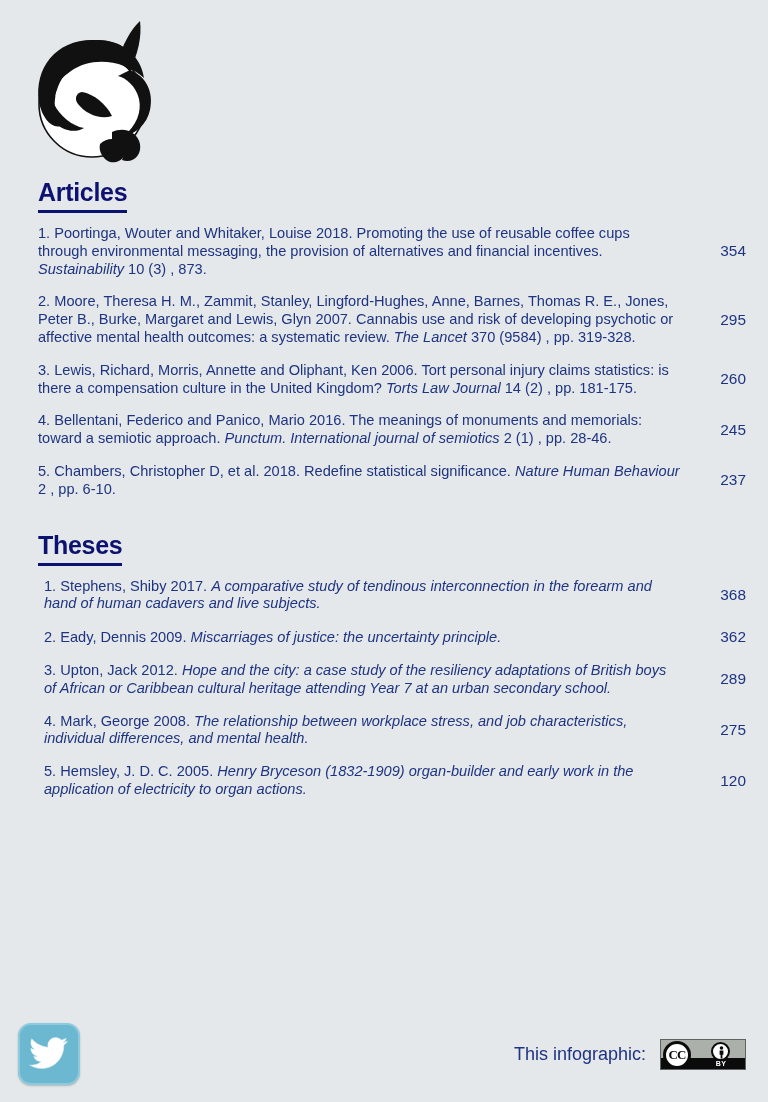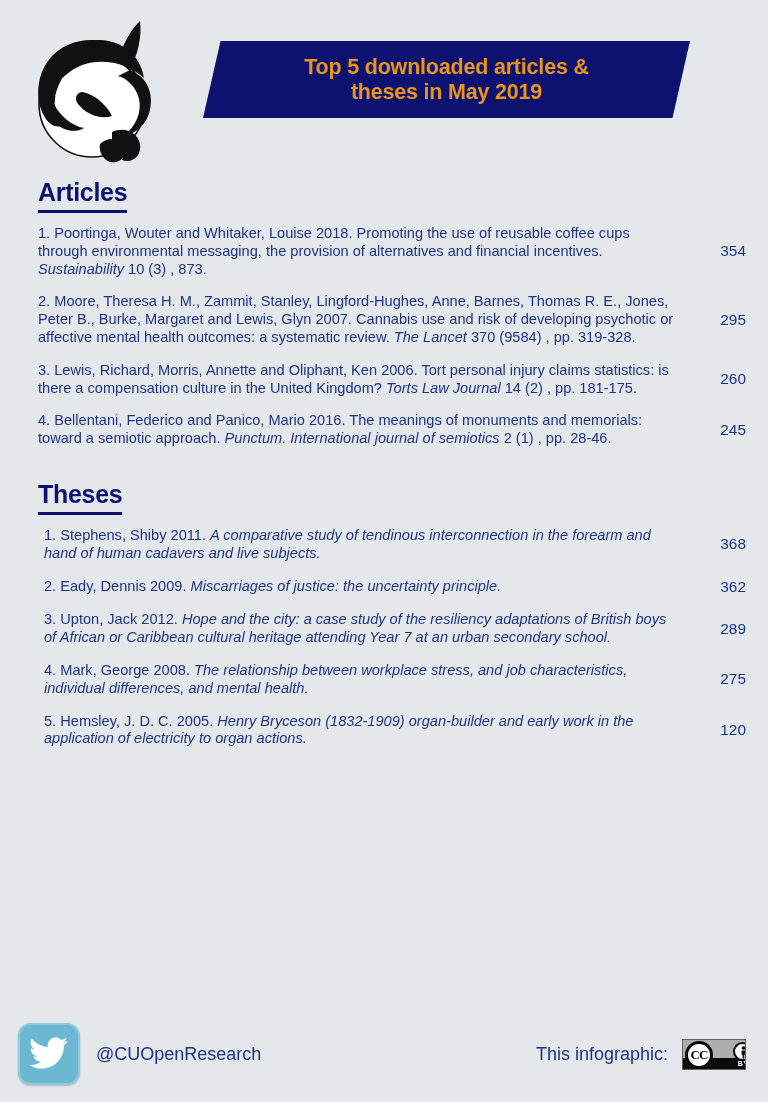--- a/index.html
+++ b/index.html
@@ -134,21 +134,21 @@
     display: flex;
     align-items: center;
     margin-left: 12px;
   }
   .license-label {
     color: #1f3480;
     font-size: 18px;
     margin-right: 14px;
   }
   .cc-badge {
-    width: 64px;
+    width: 86px;
     height: 31px;
     background: #abb0ab;
     border: 1px solid #5f6460;
     position: relative;
     overflow: hidden;
     flex: 0 0 auto;
   }
   .cc-badge .cc-circle {
     position: absolute;
     left: 2px;
@@ -225,24 +225,20 @@
 
       <path d="M56 76 C 68 78 80 88 86 100 C 74 104 60 98 52 88 C 48 83 50 77 56 76 Z" fill="#111111"></path>
 
       <path d="M28 88 C 34 100 46 110 58 112 C 48 118 34 114 27 104 C 24 99 24 92 28 88 Z" fill="#111111"></path>
 
       <path d="M86 116 C 98 110 112 116 114 128 C 116 140 106 148 96 144 C 100 136 96 126 86 124 Z" fill="#111111"></path>
       <path d="M74 128 C 82 120 94 122 98 130 C 102 140 94 148 84 146 C 78 144 72 136 74 128 Z" fill="#111111"></path>
     </svg>
   </div>
 
-  <div class="banner">
-    <div class="banner-title">Top 5 downloaded articles &amp;
-theses in May 2019</div>
-  </div>
 </div>
 
 <div class="content">
 
   <div class="section section-articles">
     <div class="section-heading">Articles</div>
 
     <ul class="entry-list">
       <li class="entry">
         <div class="entry-text"><span>1.</span> <span>Poortinga, Wouter and Whitaker, Louise 2018. Promoting the use of reusable coffee cups through environmental messaging, the provision of alternatives and financial incentives. </span><i>Sustainability</i><span> 10 (3) , 873.</span></div>
@@ -253,29 +249,33 @@
         <div class="entry-count">295</div>
       </li>
       <li class="entry">
         <div class="entry-text"><span>3.</span> <span>Lewis, Richard, Morris, Annette and Oliphant, Ken 2006. Tort personal injury claims statistics: is there a compensation culture in the United Kingdom? </span><i>Torts Law Journal</i><span> 14 (2) , pp. 181-175.</span></div>
         <div class="entry-count">260</div>
       </li>
       <li class="entry">
         <div class="entry-text"><span>4.</span> <span>Bellentani, Federico and Panico, Mario 2016. The meanings of monuments and memorials: toward a semiotic approach. </span><i>Punctum. International journal of semiotics</i><span> 2 (1) , pp. 28-46.</span></div>
         <div class="entry-count">245</div>
       </li>
+      <li class="entry">
+        <div class="entry-text"><span>5.</span> <span>Chambers, Christopher D, et al. 2018. Redefine statistical significance. </span><i>Nature Human Behaviour</i><span> 2 , pp. 6-10.</span></div>
+        <div class="entry-count">237</div>
+      </li>
     </ul>
   </div>
 
   <div class="section section-theses">
     <div class="section-heading">Theses</div>
 
     <ul class="entry-list">
       <li class="entry">
-        <div class="entry-text"><span>1.</span> <span>Stephens, Shiby 2011. </span><i>A comparative study of tendinous interconnection in the forearm and hand of human cadavers and live subjects.</i></div>
+        <div class="entry-text"><span>1.</span> <span>Stephens, Shiby 2017. </span><i>A comparative study of tendinous interconnection in the forearm and hand of human cadavers and live subjects.</i></div>
         <div class="entry-count">368</div>
       </li>
       <li class="entry">
         <div class="entry-text"><span>2.</span> <span>Eady, Dennis 2009. </span><i>Miscarriages of justice: the uncertainty principle.</i></div>
         <div class="entry-count">362</div>
       </li>
       <li class="entry">
         <div class="entry-text"><span>3.</span> <span>Upton, Jack 2012. </span><i>Hope and the city: a case study of the resiliency adaptations of British boys of African or Caribbean cultural heritage attending Year 7 at an urban secondary school.</i></div>
         <div class="entry-count">289</div>
       </li>
@@ -292,21 +292,20 @@
 </div>
 
 <div class="footer">
 
   <div class="twitter-block">
     <div class="twitter-icon">
       <svg viewBox="0 0 24 24" xmlns="http://www.w3.org/2000/svg" aria-label="twitter bird">
         <path fill="#ffffff" stroke="#cfe6ef" stroke-width="0.3" d="M23 4.3c-.8.4-1.7.6-2.6.8 1-.6 1.7-1.5 2-2.6-.9.5-1.9.9-3 1.1-.9-.9-2.1-1.5-3.4-1.5-2.6 0-4.7 2.1-4.7 4.7 0 .4 0 .7.1 1.1C7.6 7.7 4.1 5.8 1.7 2.9c-.4.7-.6 1.5-.6 2.4 0 1.6.8 3 2.1 3.9-.8 0-1.5-.2-2.1-.6v.1c0 2.3 1.6 4.2 3.8 4.6-.4.1-.8.2-1.2.2-.3 0-.6 0-.9-.1.6 1.9 2.3 3.2 4.4 3.3-1.6 1.3-3.6 2-5.8 2-.4 0-.8 0-1.1-.1 2.1 1.3 4.6 2.1 7.2 2.1 8.7 0 13.4-7.2 13.4-13.4v-.6c.9-.7 1.7-1.5 2.3-2.4z"></path>
       </svg>
     </div>
-    <div class="twitter-handle">@CUOpenResearch</div>
   </div>
 
   <div class="license-block">
     <div class="license-label">This infographic:</div>
     <div class="cc-badge">
       <div class="black-strip"></div>
       <div class="by-bar">BY</div>
       <div class="cc-circle">CC</div>
       <div class="by-circle">
         <svg width="13" height="14" viewBox="0 0 13 14" xmlns="http://www.w3.org/2000/svg">

